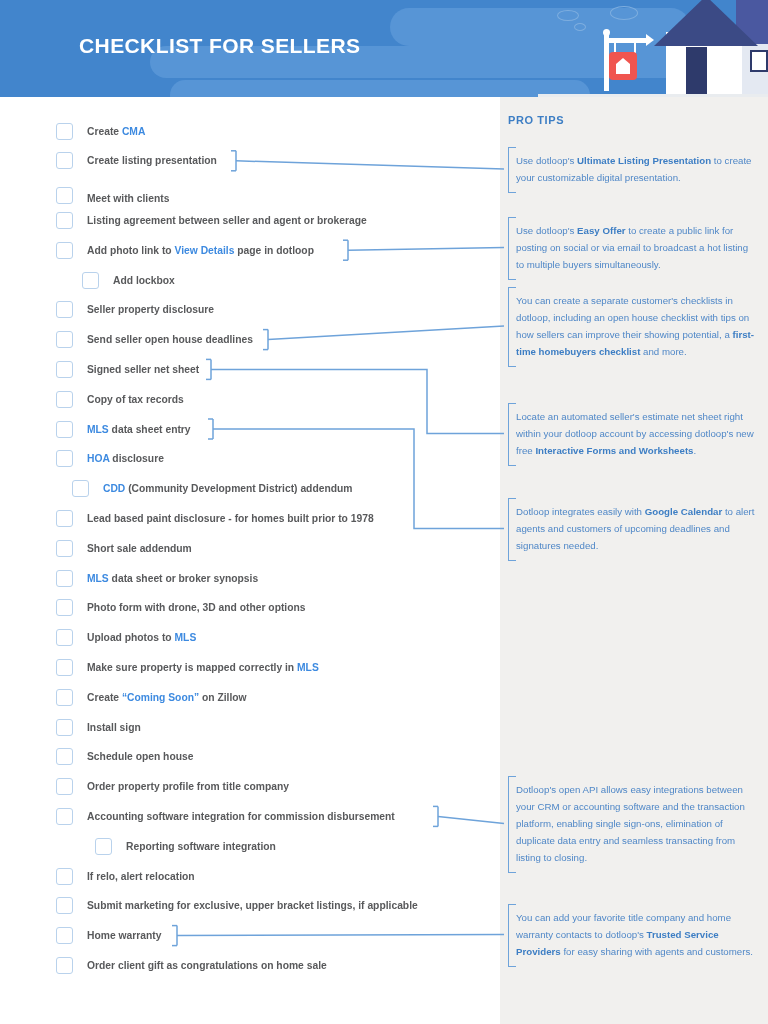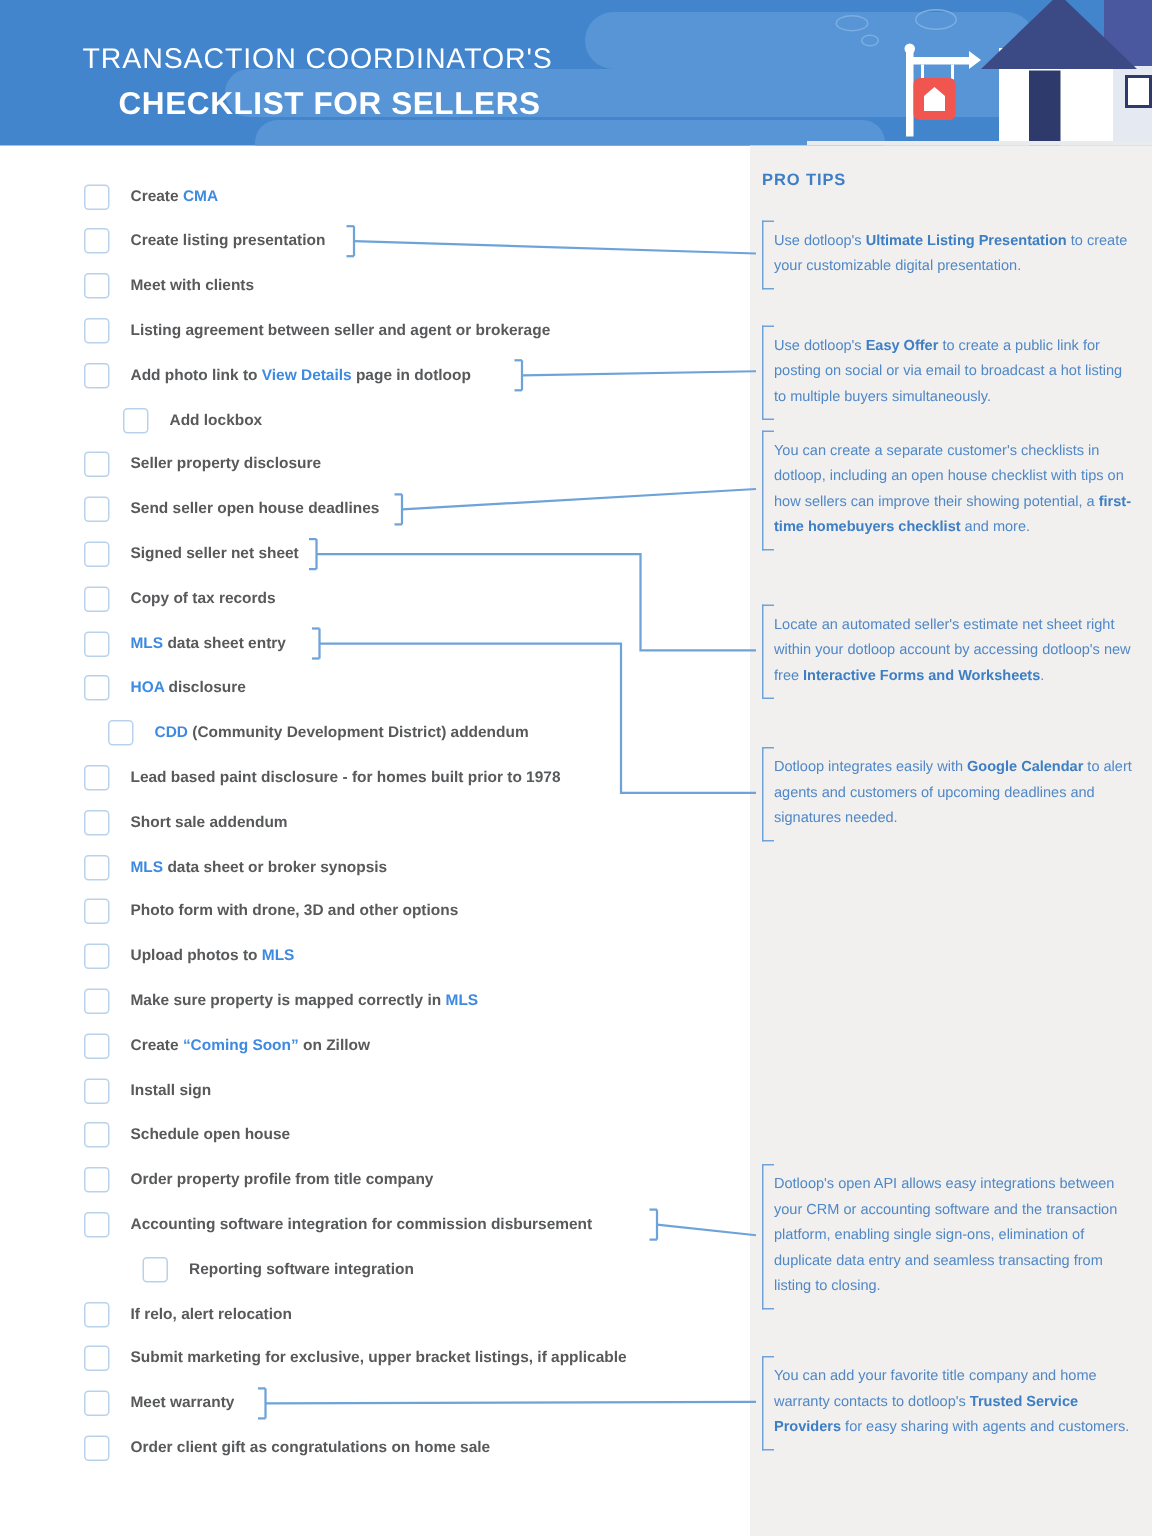--- a/index.html
+++ b/index.html
@@ -156,21 +156,20 @@
 </style>
 </head>
 <body>
 
 <div id="header">
   <div class="hdr-deco" id="hdr-deco-1"></div>
   <div class="hdr-deco" id="hdr-deco-2"></div>
   <div class="hdr-deco" id="hdr-deco-3"></div>
 
   <div id="hdr-text">
-    <div id="hdr-line1">TRANSACTION COORDINATOR'S</div>
     <div id="hdr-line2">CHECKLIST FOR SELLERS</div>
   </div>
 
   <div id="house-scene">
     <div class="cloud" id="cloud-a"></div>
     <div class="cloud" id="cloud-b"></div>
     <div class="cloud" id="cloud-c"></div>
     <div id="wing-roof"></div>
     <div id="wing-body"></div>
     <div class="win" id="win-1"></div>
@@ -194,21 +193,21 @@
 
 <div id="checklist">
     <div class="chk-row" style="top: 21px;">
       <div class="chk-box"></div>
       <div class="chk-label">Create <span class="hl">CMA</span></div>
     </div>
     <div class="chk-row" style="top: 50.8px;">
       <div class="chk-box"></div>
       <div class="chk-label">Create listing presentation</div>
     </div>
-    <div class="chk-row" style="top: 80.6px;">
+    <div class="chk-row" style="top: 80.6px; align-items: flex-end;">
       <div class="chk-box"></div>
       <div class="chk-label">Meet with clients</div>
     </div>
     <div class="chk-row" style="top: 110.4px;">
       <div class="chk-box"></div>
       <div class="chk-label">Listing agreement between seller and agent or brokerage</div>
     </div>
     <div class="chk-row" style="top: 140.2px;">
       <div class="chk-box"></div>
       <div class="chk-label">Add photo link to <span class="hl">View Details</span> page in dotloop</div>
@@ -296,21 +295,21 @@
     <div class="chk-row" style="top: 766px;">
       <div class="chk-box"></div>
       <div class="chk-label">If relo, alert relocation</div>
     </div>
     <div class="chk-row" style="top: 795.8px;">
       <div class="chk-box"></div>
       <div class="chk-label">Submit marketing for exclusive, upper bracket listings, if applicable</div>
     </div>
     <div class="chk-row" style="top: 825.6px;">
       <div class="chk-box"></div>
-      <div class="chk-label">Meet warranty</div>
+      <div class="chk-label">Home warranty</div>
     </div>
     <div class="chk-row" style="top: 855.4px;">
       <div class="chk-box"></div>
       <div class="chk-label">Order client gift as congratulations on home sale</div>
     </div>
   </div>
 
 <svg id="connectors" viewBox="0 0 768 1024" xmlns="http://www.w3.org/2000/svg">
     <path d="M 236 150.8 L 236 170.8" fill="none" stroke="#6ea3da" stroke-width="1.5"></path>
     <path d="M 231 150.8 L 236 150.8" fill="none" stroke="#6ea3da" stroke-width="1.5"></path>

